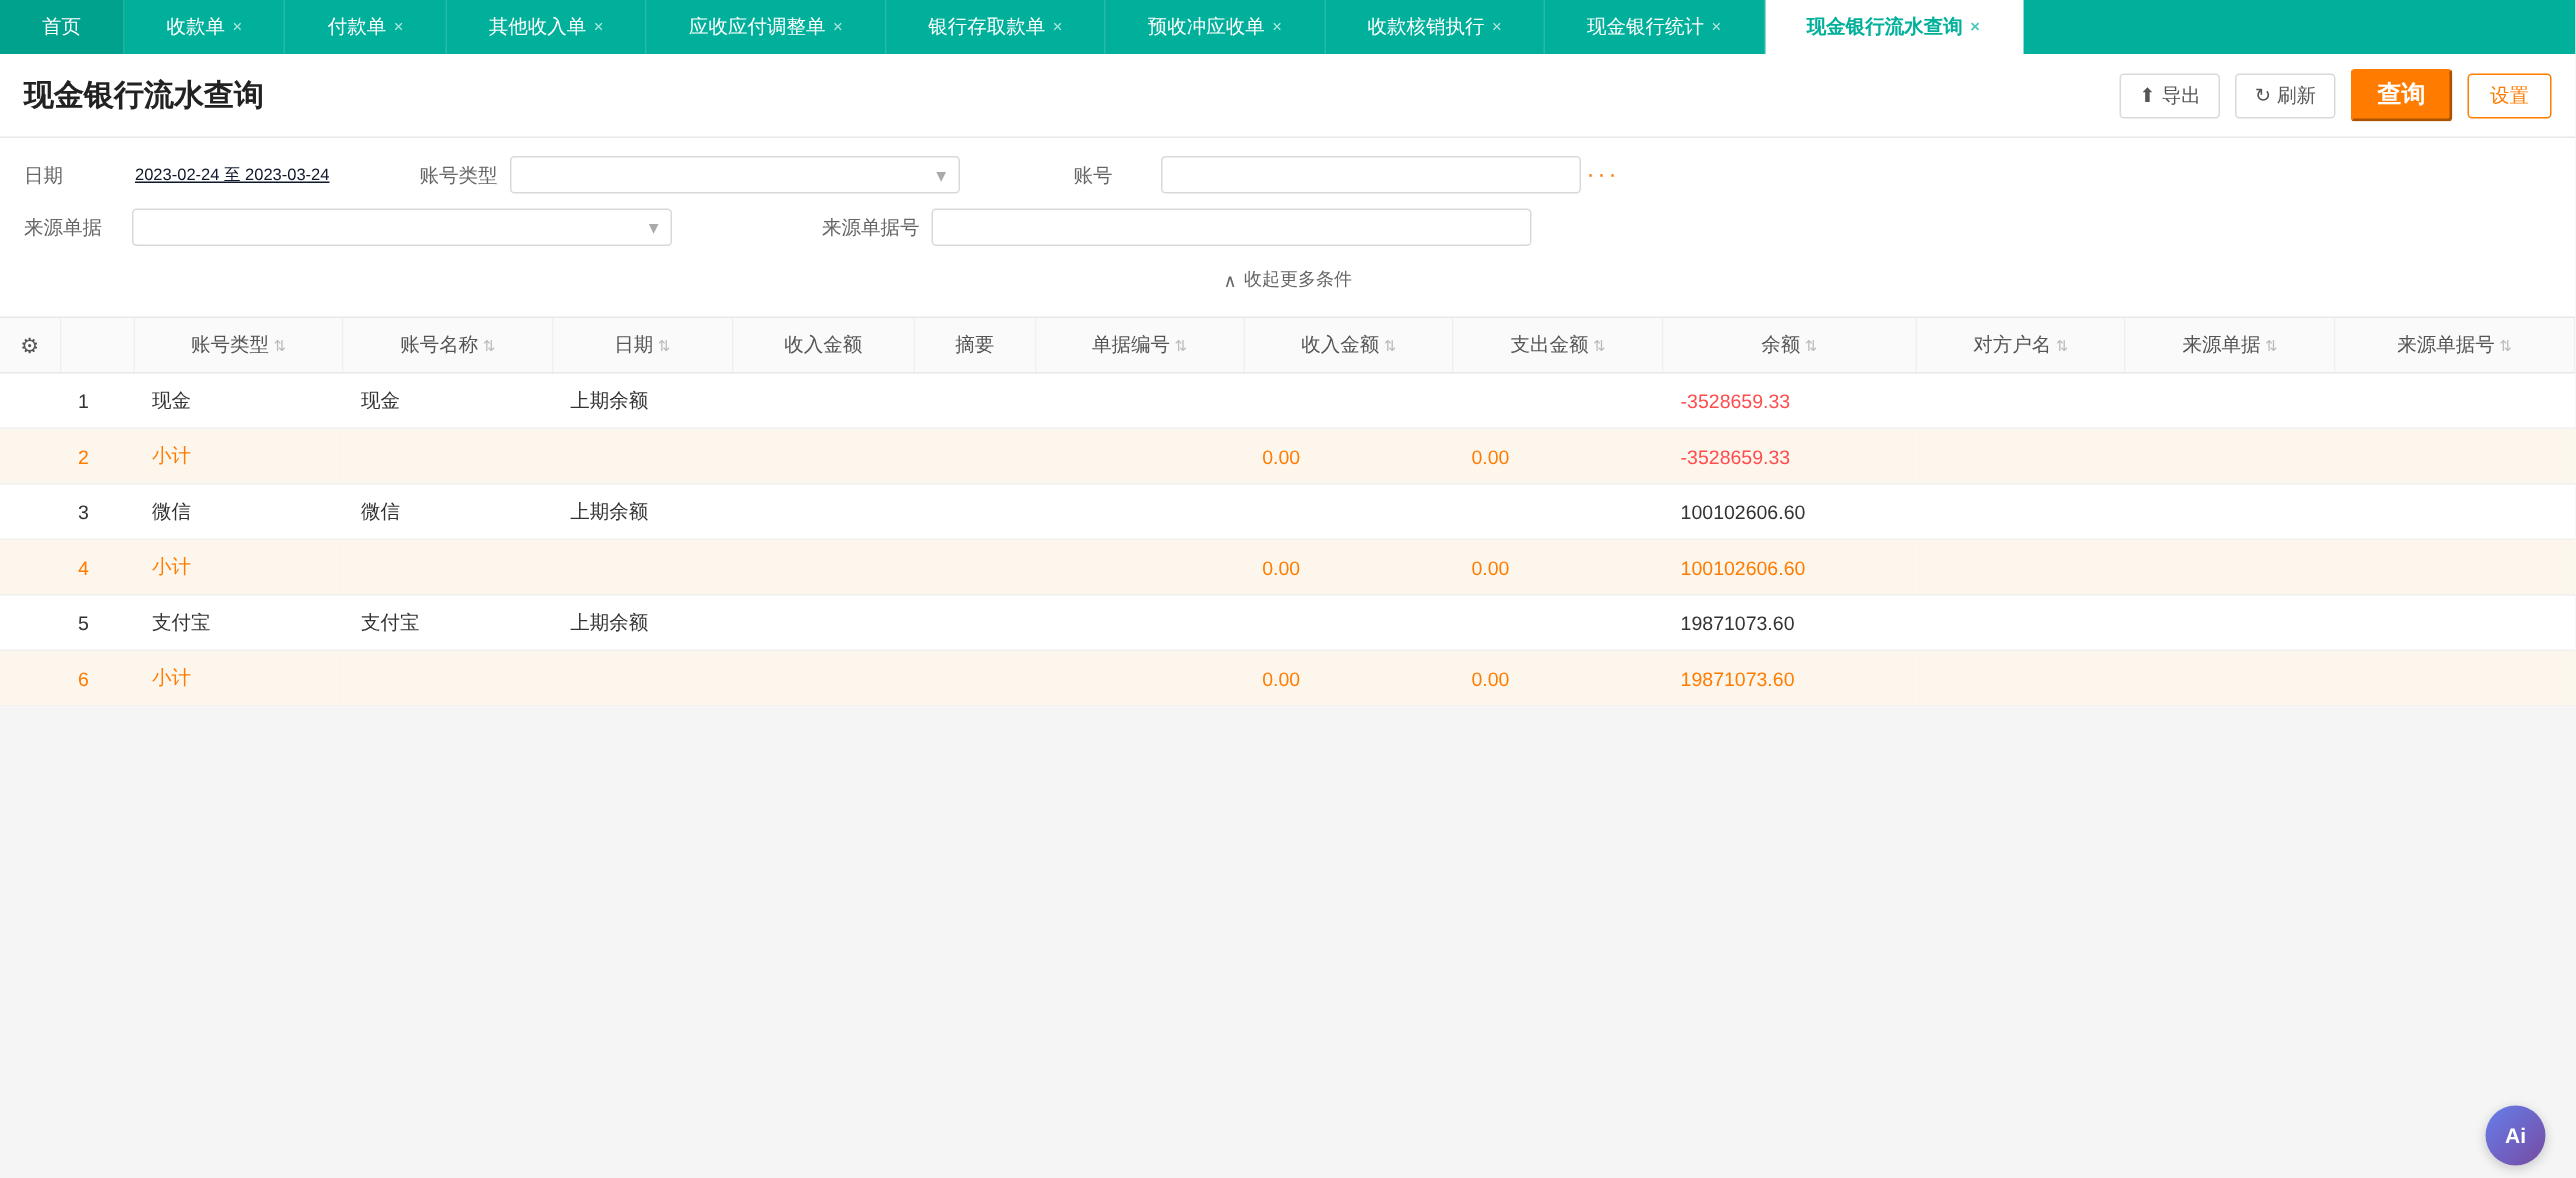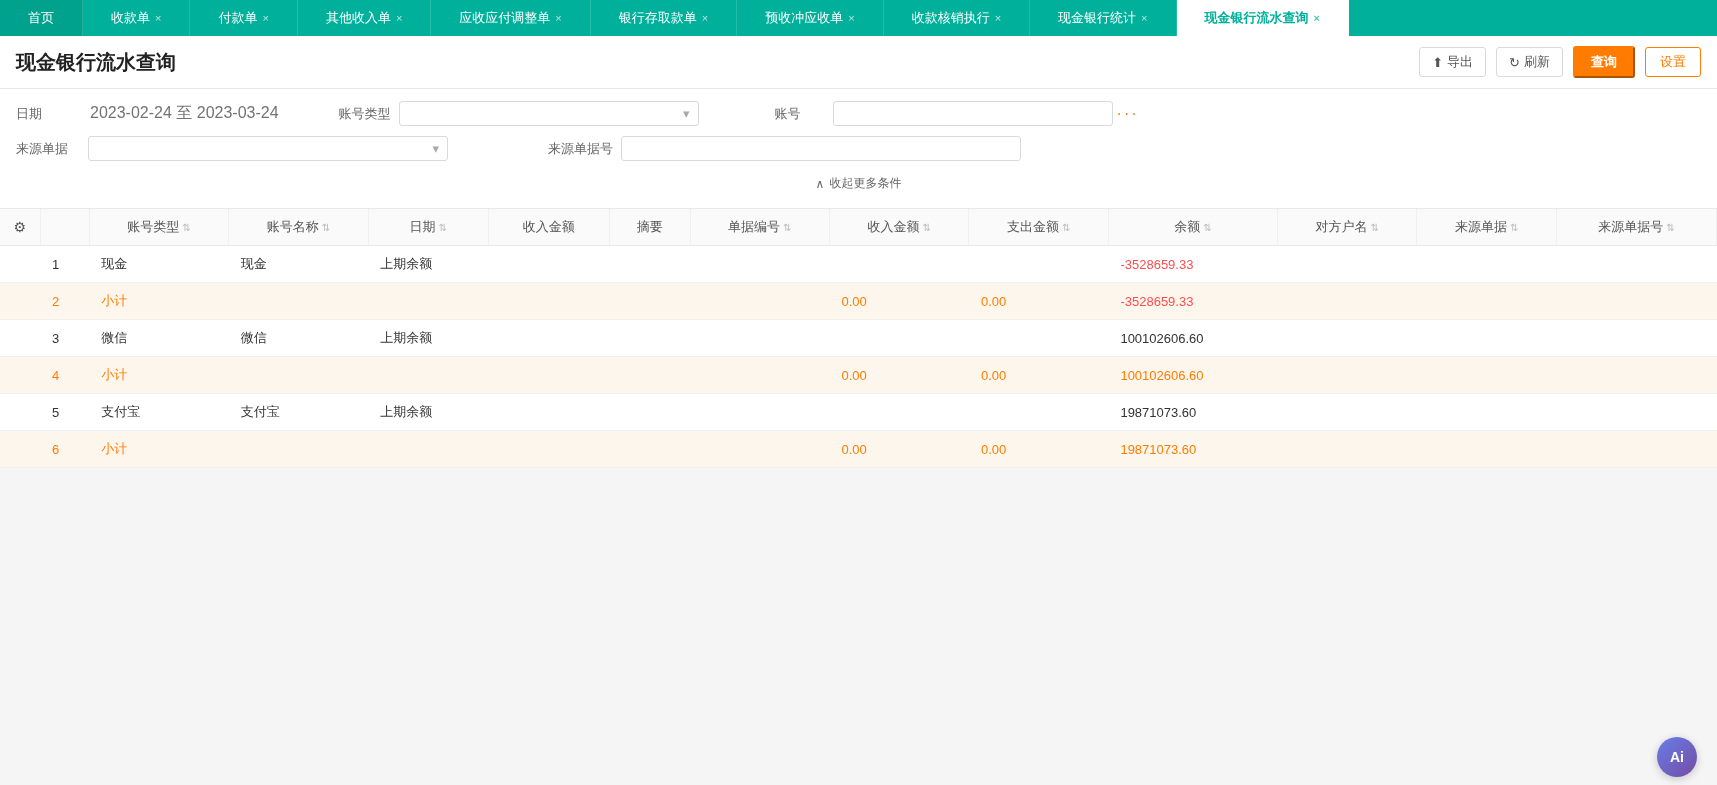--- a/index.html
+++ b/index.html
@@ -67,21 +67,21 @@
       font-size: 13px;
       color: #555;
     }
     .btn-primary {
       background: #ff7c00;
       color: #fff;
       border-color: #ff7c00;
       border-radius: 3px;
       padding: 5px 16px;
       cursor: pointer;
-      font-size: 13px;
+      font-size: 16px;
       font-weight: bold;
     }
     .btn-settings {
       background: #fff;
       color: #ff7c00;
       border: 1px solid #ff7c00;
       border-radius: 3px;
       padding: 5px 14px;
       cursor: pointer;
       font-size: 13px;
@@ -118,23 +118,24 @@
       color: #555;
       border: 1px solid transparent;
     }
     .date-btn.active {
       background: #ff7c00;
       color: #fff;
       border-radius: 10px;
       padding: 2px 8px;
     }
     .date-range {
-      font-size: 16px;
-      color: #737373;
+      font-size: 11px;
+      color: #0f172a;
       margin-left: 4px;
+      text-decoration: underline;
     }
     .filter-select {
       display: flex;
       align-items: center;
       border: 1px solid #d9d9d9;
       border-radius: 3px;
       padding: 4px 8px;
       min-width: 200px;
       cursor: pointer;
       background: #fff;

